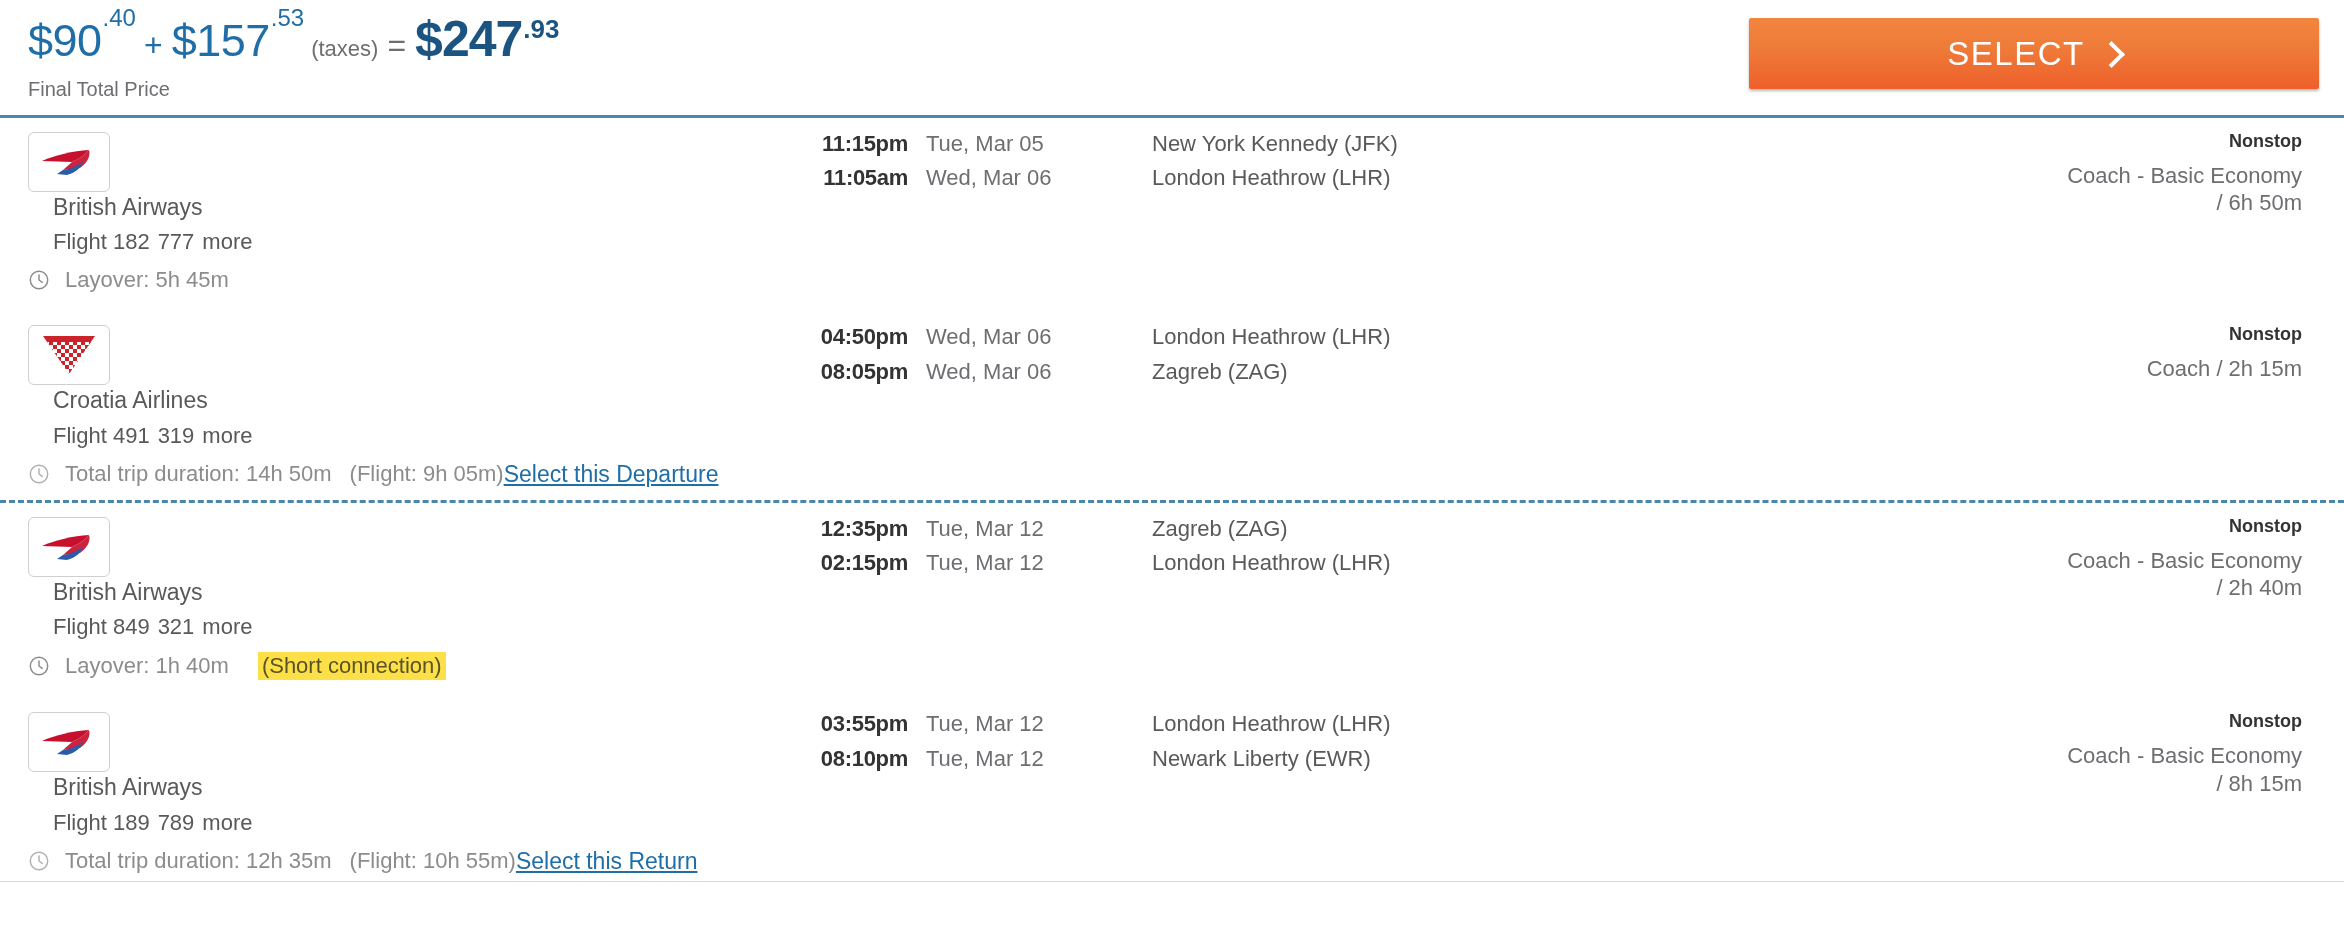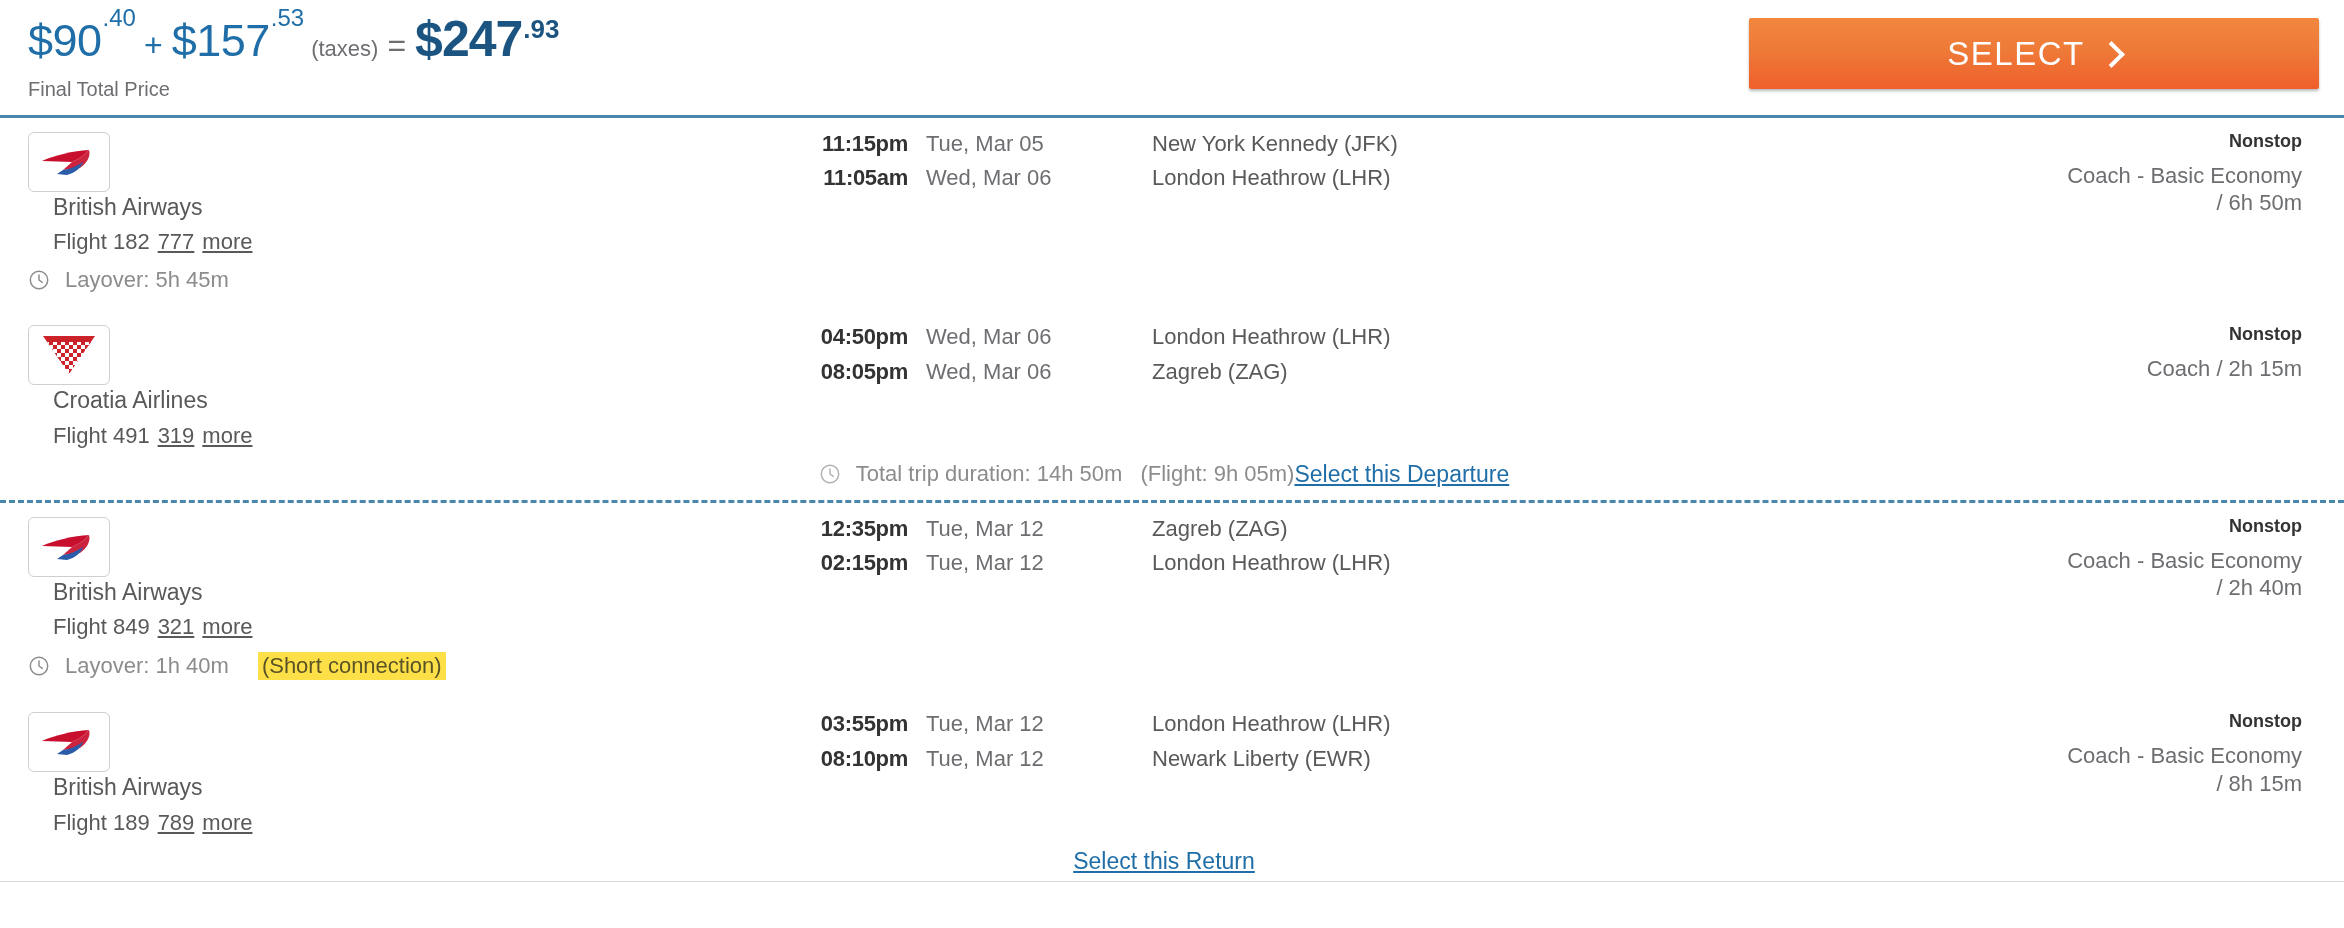--- a/index.html
+++ b/index.html
@@ -181,21 +181,20 @@
   .flight-line {
     margin-top: 9px;
     font-size: 22px;
     color: #58595b;
     display: flex;
     align-items: baseline;
     gap: 8px;
   }
   .equip-link, .more-link {
     color: #58595b;
-    text-decoration: underline;
     cursor: pointer;
   }
 
   .col-times {
     width: 356px;
     flex-shrink: 0;
   }
   .time-row {
     display: flex;
     align-items: baseline;
@@ -246,21 +245,21 @@
     line-height: 1.25;
   }
 
   
   .note-row {
     display: flex;
     align-items: center;
     padding: 6px 28px 6px 28px;
     position: relative;
   }
-  .note-row.with-link { justify-content: center; }
+  .note-row.with-link { justify-content: flex-start; }
   .note-left {
     display: flex;
     align-items: center;
     gap: 15px;
   }
   .clock-icon {
     width: 22px;
     height: 22px;
     flex-shrink: 0;
     display: block;
@@ -528,19 +527,28 @@
         <div class="col-stops">
           <div class="stops">Nonstop</div>
           <div class="cabin">
             <span>Coach - Basic Economy</span><br>
             <span>/ 8h 15m</span>
           </div>
         </div>
       </div>
 
       <div class="note-row with-link">
+        <div class="note-left">
+          <svg class="clock-icon" viewBox="0 0 24 24">
+            <circle cx="12" cy="12" r="9.5" fill="none" stroke="#b0b0b0" stroke-width="1.6"></circle>
+            <path d="M12 6.5 L12 12 L15.5 14.6" fill="none" stroke="#b0b0b0" stroke-width="1.6" stroke-linecap="round"></path>
+          </svg>
+          <span class="note-text">
+            <span>Total trip duration: 12h 35m</span><span class="flight-paren">(Flight: 10h 55m)</span>
+          </span>
+        </div>
         <a class="select-link">Select this Return</a>
       </div>
     </div>
 
     <hr class="bottom-rule">
   </div>
 </div>
 
 </body></html>

